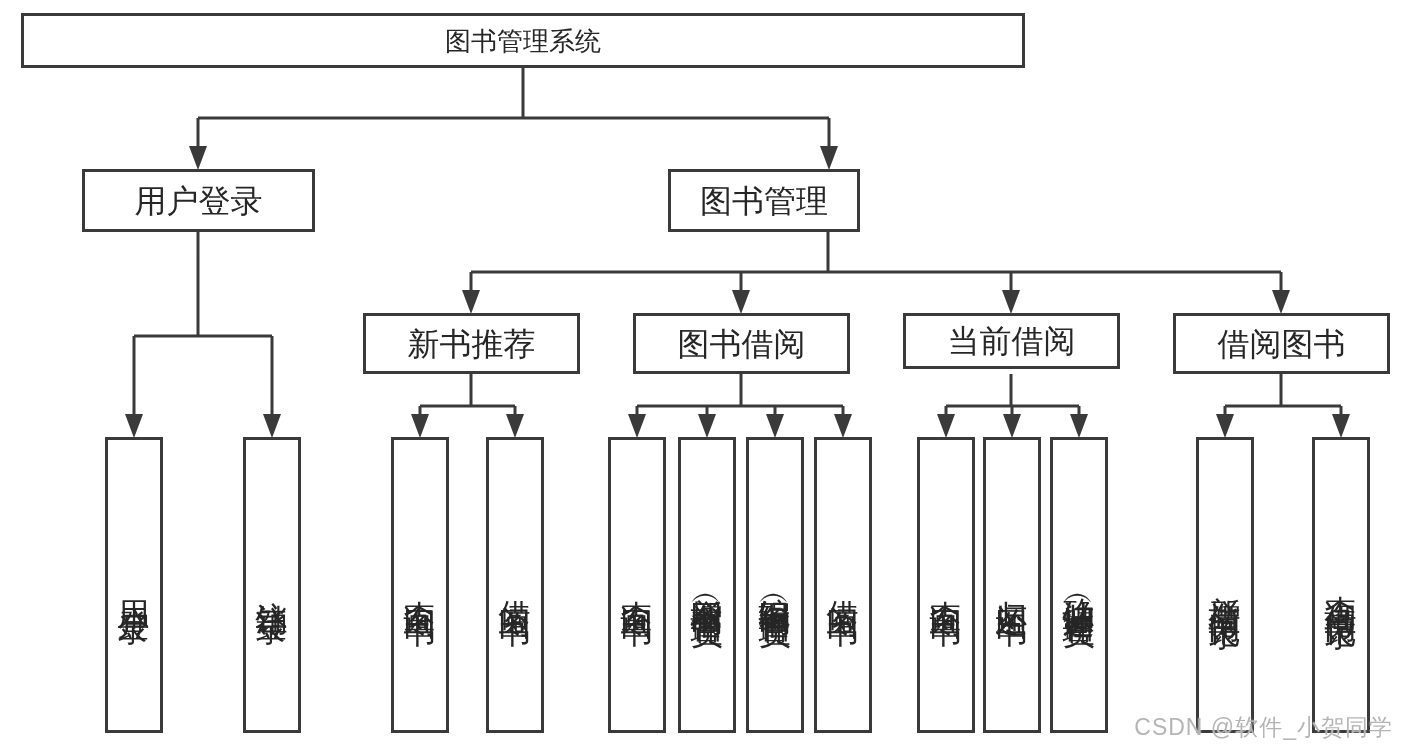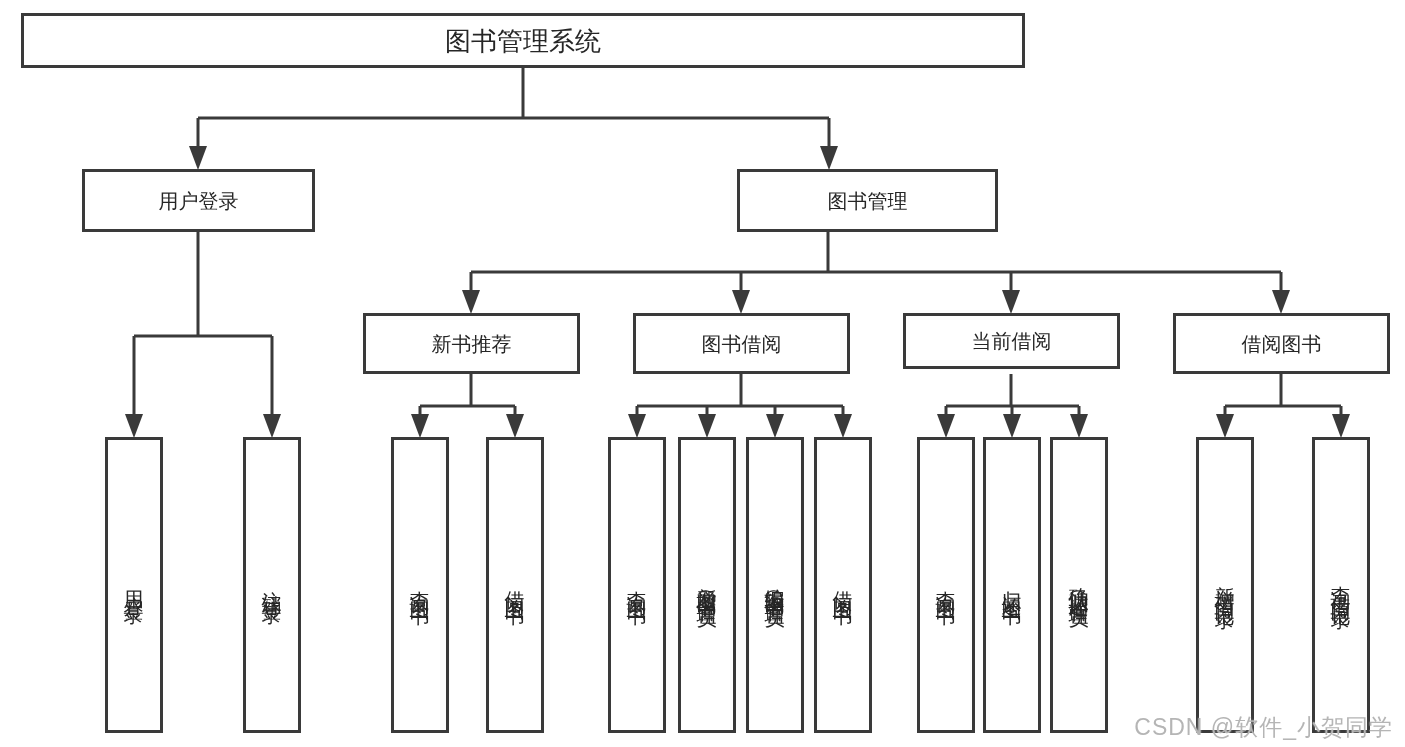--- a/index.html
+++ b/index.html
@@ -20,21 +20,21 @@
   .wires{position:absolute;left:0;top:0;z-index:1;}
   .wires path{stroke:var(--line);stroke-width:3;fill:none;}
   .wires polygon{fill:var(--line);stroke:none;}
   .node{
     position:absolute;
     box-sizing:border-box;
     border:3px solid var(--line);
     background:#fff;
     display:flex;align-items:center;justify-content:center;
     color:var(--text);
-    font-size:20px;
+    font-size:32px;
     line-height:1;
     z-index:2;
     text-align:center;
     white-space:nowrap;
   }
   .node.root{font-size:26px;}
   .node.v{
     writing-mode:vertical-rl;
     text-orientation:mixed;
     letter-spacing:5px;
@@ -88,21 +88,21 @@
     <polygon points="1070,414 1088,414 1079,438"></polygon>
 
     <path d="M1281 374 V406 M1225 406 H1341 M1225 406 V414 M1341 406 V414"></path>
     <polygon points="1216,414 1234,414 1225,438"></polygon>
     <polygon points="1332,414 1350,414 1341,438"></polygon>
   </svg>
 
   <div class="node root" style="left:21px;top:13px;width:1004px;height:55px;">图书管理系统</div>
 
   <div class="node" style="left:82px;top:169px;width:233px;height:63px;">用户登录</div>
-  <div class="node" style="left:737px;top:169px;width:261px;height:63px;">图书管理</div>
+  <div class="node" style="left:668px;top:169px;width:192px;height:63px;">图书管理</div>
 
   <div class="node" style="left:633px;top:313px;width:217px;height:61px;">图书借阅</div>
   <div class="node" style="left:363px;top:313px;width:217px;height:61px;">新书推荐</div>
   <div class="node" style="left:903px;top:313px;width:217px;height:56px;">当前借阅</div>
   <div class="node" style="left:1173px;top:313px;width:217px;height:61px;">借阅图书</div>
 
   <div class="node v" style="left:105px;top:437px;width:58px;height:296px;">用户登录</div>
   <div class="node v" style="left:243px;top:437px;width:58px;height:296px;">注销登录</div>
 
   <div class="node v" style="left:391px;top:437px;width:58px;height:296px;">查询图书</div>

